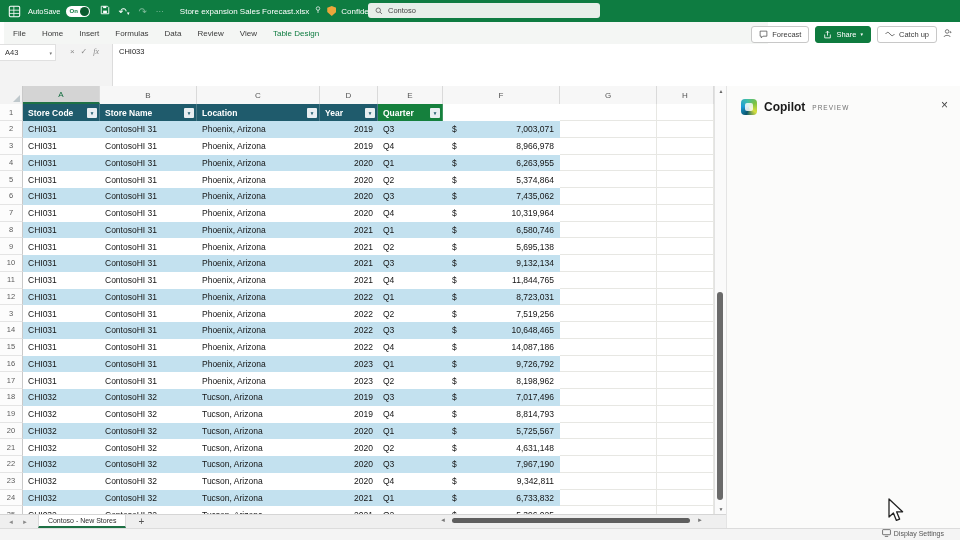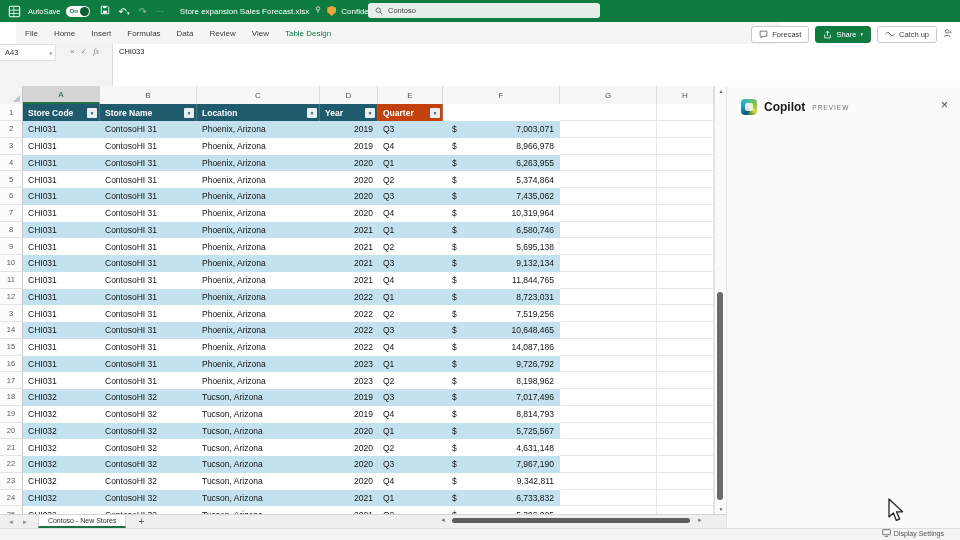--- a/index.html
+++ b/index.html
@@ -16,21 +16,21 @@
   .qat{display:flex;align-items:center;gap:9px;margin-left:10px;font-size:10px;}
   .qat .dim{opacity:.45;}
   .doc-title{margin-left:16px;font-size:8px;white-space:nowrap;display:flex;align-items:center;gap:5px;}
   .shield{width:9px;height:10px;background:#EBA63B;clip-path:polygon(50% 0,100% 18%,100% 60%,50% 100%,0 60%,0 18%);}
   .searchbox{position:absolute;left:368px;top:3px;width:232px;height:15px;background:#E7EFE9;border-radius:3px;display:flex;align-items:center;color:#444;font-size:7.5px;}
   .searchbox svg{margin:0 5px 0 7px;}
   .tb-right{position:absolute;right:0;top:0;height:22px;display:flex;align-items:center;gap:12px;padding-right:8px;}
   .avatar{width:13px;height:13px;border-radius:50%;background:radial-gradient(circle at 50% 38%,#E6C69A 40%,#9A6A42 41%);border:1px solid rgba(255,255,255,.6);}
   .winbtn{font-size:9px;width:14px;text-align:center;}
   
-  .menubar{left:16px;top:22px;width:764px;height:22px;background:#F4F6F4;border-bottom:6px solid #6d28d9;display:flex;align-items:center;}
+  .menubar{left:4px;top:22px;width:764px;height:22px;background:#F4F6F4;border-bottom:6px solid #6d28d9;display:flex;align-items:center;}
   .tabs{display:flex;gap:16px;padding-left:9px;font-size:8px;color:#3B3B3B;}
   .tabs .tab.ctx{color:#0E7C41;}
   .mb-right{position:absolute;right:6px;top:25px;display:flex;align-items:center;gap:6px;}
   .btn{height:15px;border:1px solid #C8C8C8;border-radius:3px;background:#fff;display:flex;align-items:center;gap:4px;padding:0 7px;font-size:7.5px;color:#3B3B3B;}
   .btn.green{background:#0F7B3F;border-color:#0F7B3F;color:#fff;}
   .btn .chev{font-size:5px;}
   
   .formulabar{left:0;top:44px;width:960px;height:42px;background:#F3F3F3;}
   .namebox{position:absolute;left:0;top:0;width:55px;height:15px;background:#fff;border:1px solid #E0E0E0;border-left:none;display:flex;align-items:center;font-size:7.5px;color:#333;}
   .namebox span.v{margin-left:5px;}
@@ -217,21 +217,21 @@
         <div class="filterbtn">▾</div>
       </div>
       <div class="tc h" style="width: 123px; background: rgb(31, 91, 108);">
         <span>Location</span>
         <div class="filterbtn">▾</div>
       </div>
       <div class="tc h" style="width: 58px; background: rgb(31, 91, 108);">
         <span>Year</span>
         <div class="filterbtn">▾</div>
       </div>
-      <div class="tc h" style="width: 65px; background: #c2410c;">
+      <div class="tc h" style="width: 65px; background: #15803d;">
         <span>Quarter</span>
         <div class="filterbtn">▾</div>
       </div>
       <div class="tc h" style="width: 117px; background: #000000; margin-top: 44px;">
         <span>Sales</span>
         <div class="filterbtn">▾</div>
       </div>
       <div class="tc empty" style="width: 97px;"></div>
       <div class="tc empty" style="width: 57px;"></div>
     </div>

